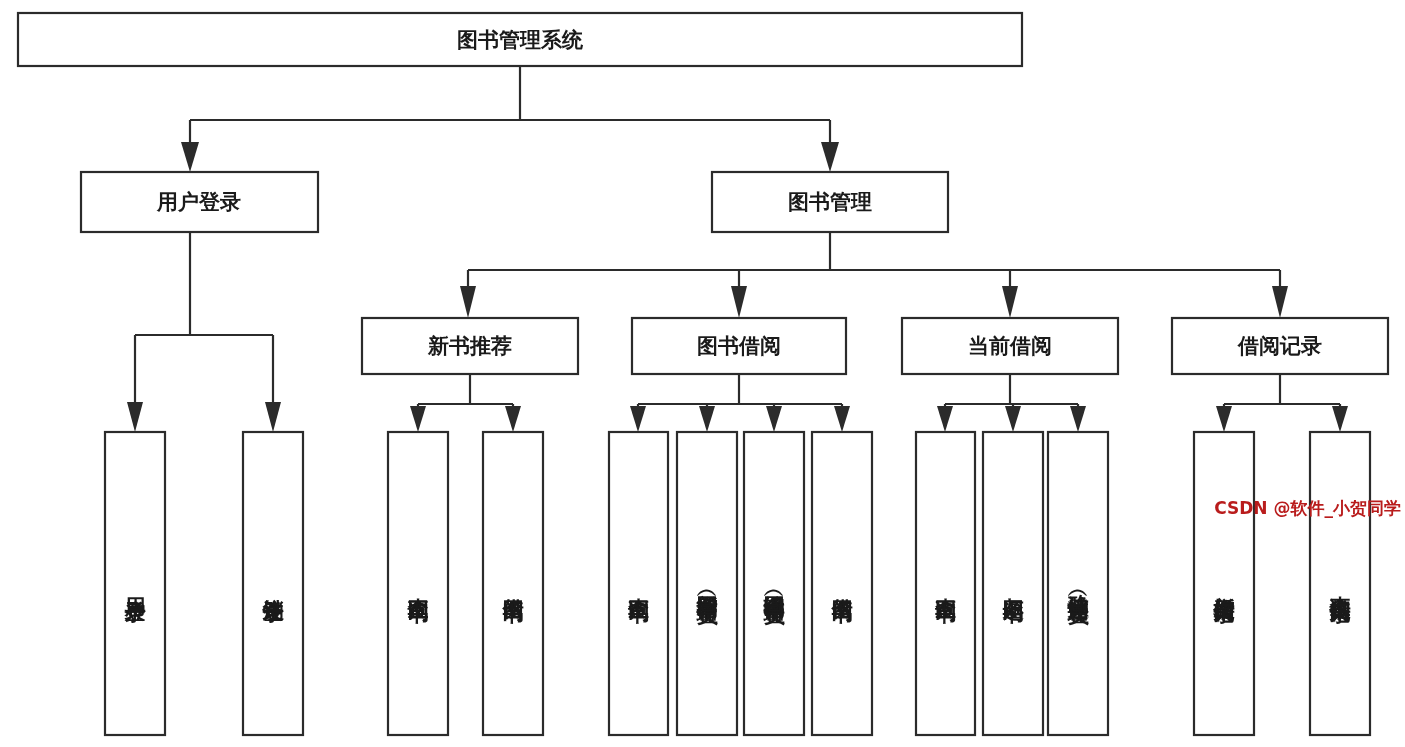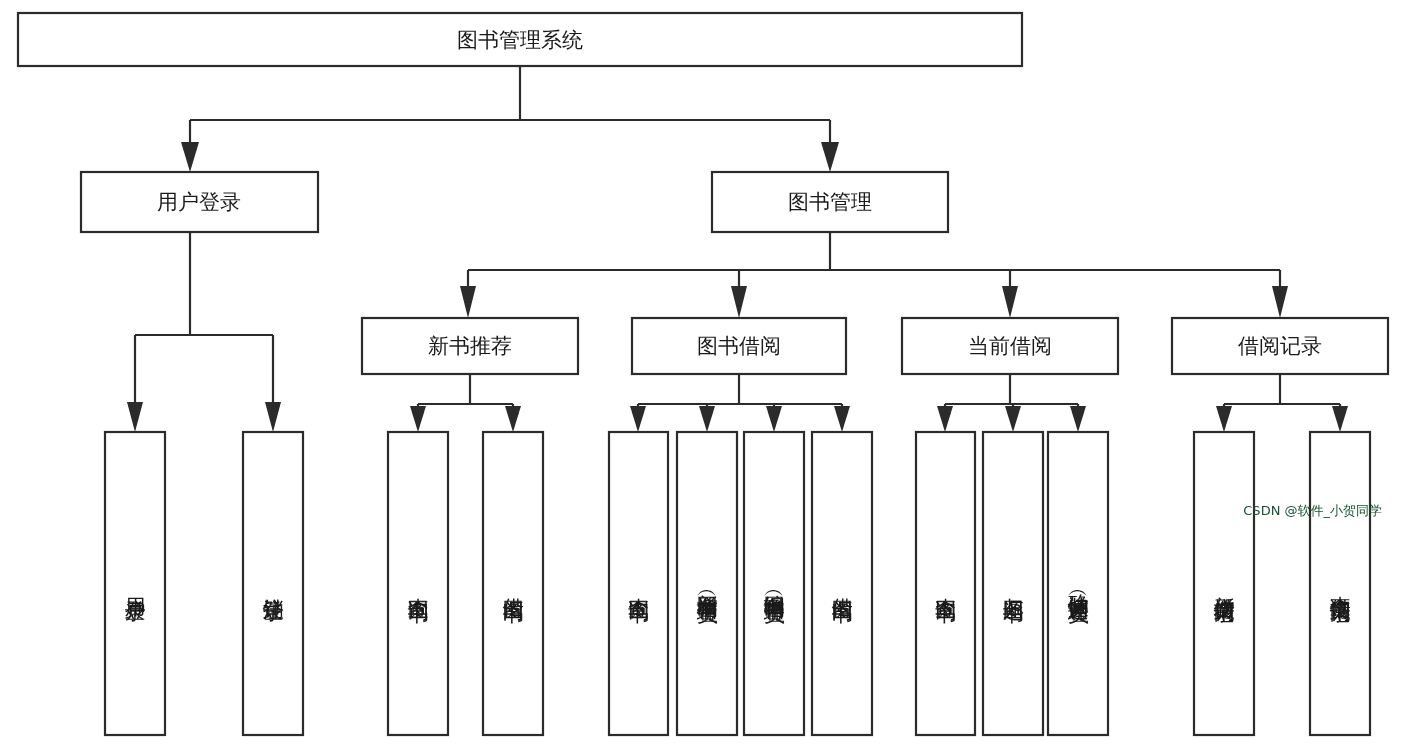--- a/index.html
+++ b/index.html
@@ -11,20 +11,21 @@
     width: 1405px;
     height: 747px;
     font-family: "DejaVu Sans", "Liberation Sans", sans-serif;
     overflow: hidden;
   }
   #diagram-root {
     position: relative;
     width: 1405px;
     height: 524px;
     background: #ffffff;
+    font-weight: bold;
   }
   svg#tree-svg {
     position: absolute;
     left: 0;
     top: 0;
     width: 1405px;
     height: 747px;
     display: block;
   }
   .node-box {
@@ -46,25 +47,25 @@
     stroke-width: 2.2;
     fill: none;
     stroke-linecap: butt;
   }
   .edge-arrow {
     fill: #2b2b2b;
     stroke: none;
   }
   .watermark {
     position: absolute;
-    right: 23px;
+    right: 4px;
     bottom: 4px;
     font-family: "DejaVu Sans", "Liberation Sans", sans-serif;
-    font-size: 13px;
-    color: #14532d;
+    font-size: 17px;
+    color: #b91c1c;
     white-space: nowrap;
     user-select: none;
     pointer-events: none;
   }
   .vert-text-fo {
     overflow: visible;
   }
   .vert-text-inner {
     width: 100%;
     height: 100%;

